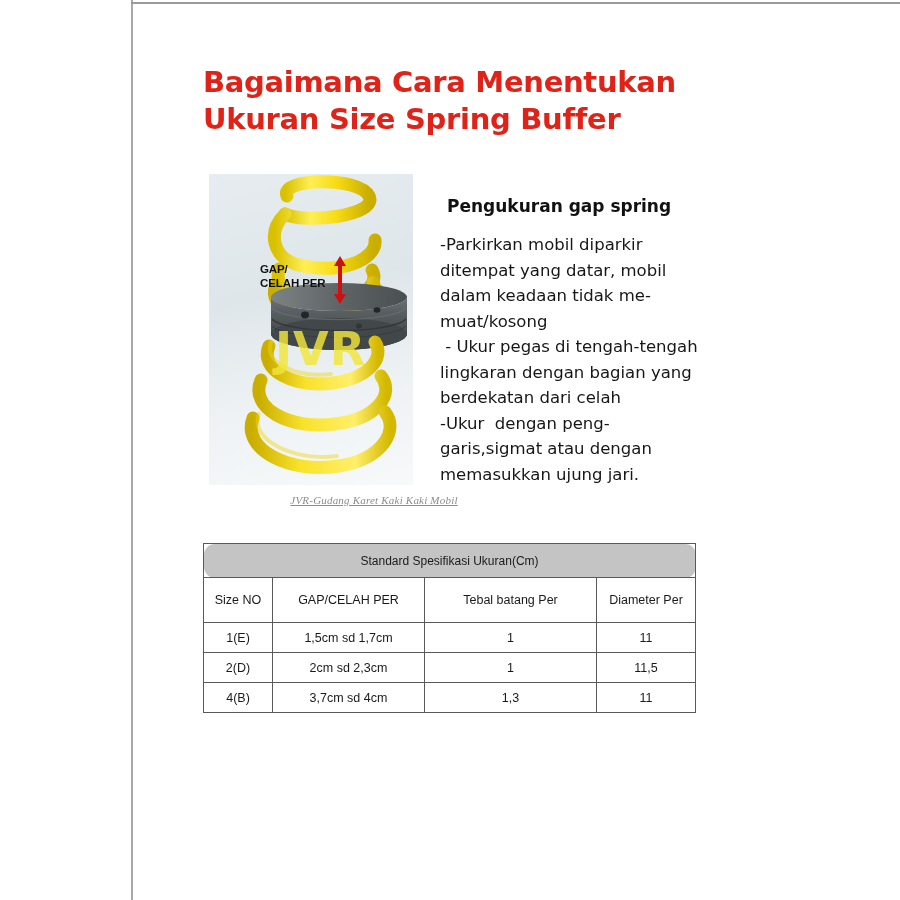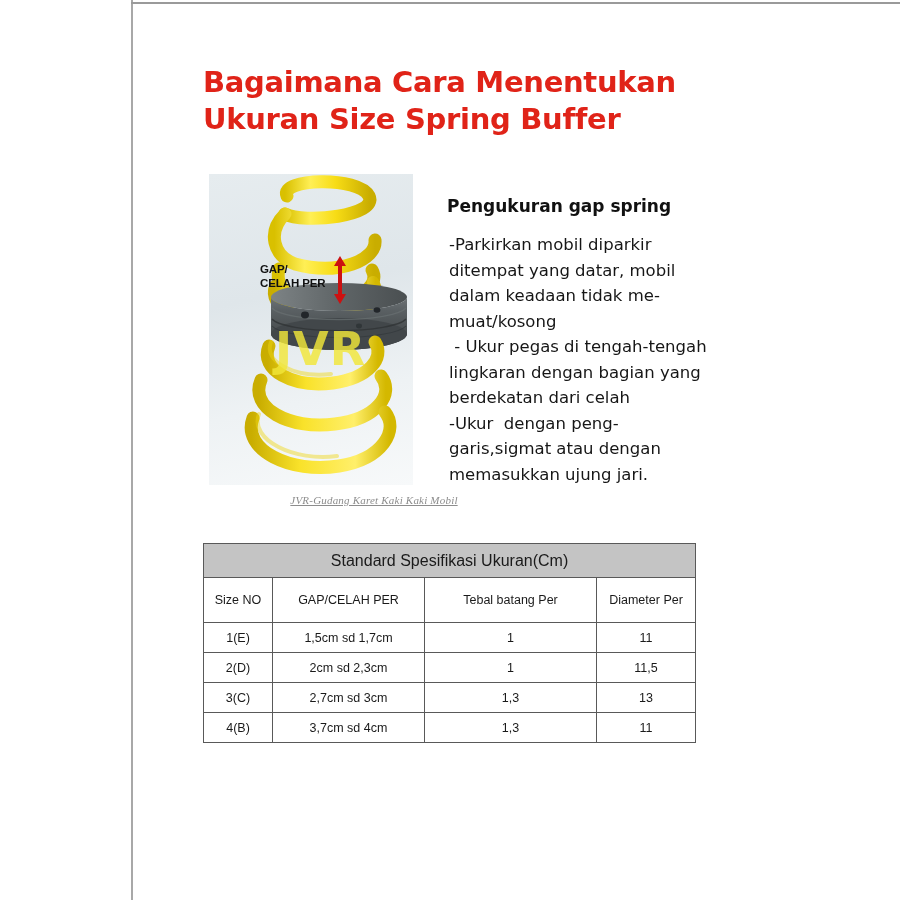--- a/index.html
+++ b/index.html
@@ -110,21 +110,20 @@
     text-underline-offset: 3px;
     margin: 0 0 16px 7px;
     white-space: nowrap;
   }
   .text-body {
     font-family: "DejaVu Sans", sans-serif;
     font-size: 16.5px;
     line-height: 25.5px;
     color: #161616;
     white-space: pre-wrap;
-    margin-left: 9px;
   }
 
   
   .spec-table {
     position: absolute;
     left: 203px; top: 543px;
     width: 492px;
     border-collapse: collapse;
     font-family: "Liberation Sans", sans-serif;
     font-size: 12.5px;
@@ -135,21 +134,22 @@
     border: 1px solid #595959;
     text-align: center;
     font-weight: 400;
     padding: 0;
     height: 29px;
     vertical-align: middle;
   }
   .spec-table .tbl-title {
     background: #c4c4c4;
     height: 33px;
-    font-size: 16px;
+    font-size: 12px;
+    border-radius: 11px;
   }
   .spec-table .col-head { height: 44px; }
   .c1 { width: 69px; }
   .c2 { width: 152px; }
   .c3 { width: 172px; }
   .c4 { width: 99px; }
 </style>
 </head>
 <body>
 
@@ -269,25 +269,19 @@
       <td>1</td>
       <td>11</td>
     </tr>
     <tr>
       <td>2(D)</td>
       <td>2cm sd 2,3cm</td>
       <td>1</td>
       <td>11,5</td>
     </tr>
     <tr>
-      <td>3(C)</td>
-      <td>2,7cm sd 3cm</td>
-      <td>1,3</td>
-      <td>13</td>
-    </tr>
-    <tr>
       <td>4(B)</td>
       <td>3,7cm sd 4cm</td>
       <td>1,3</td>
       <td>11</td>
     </tr>
   </tbody>
 </table>
 
 </body></html>

